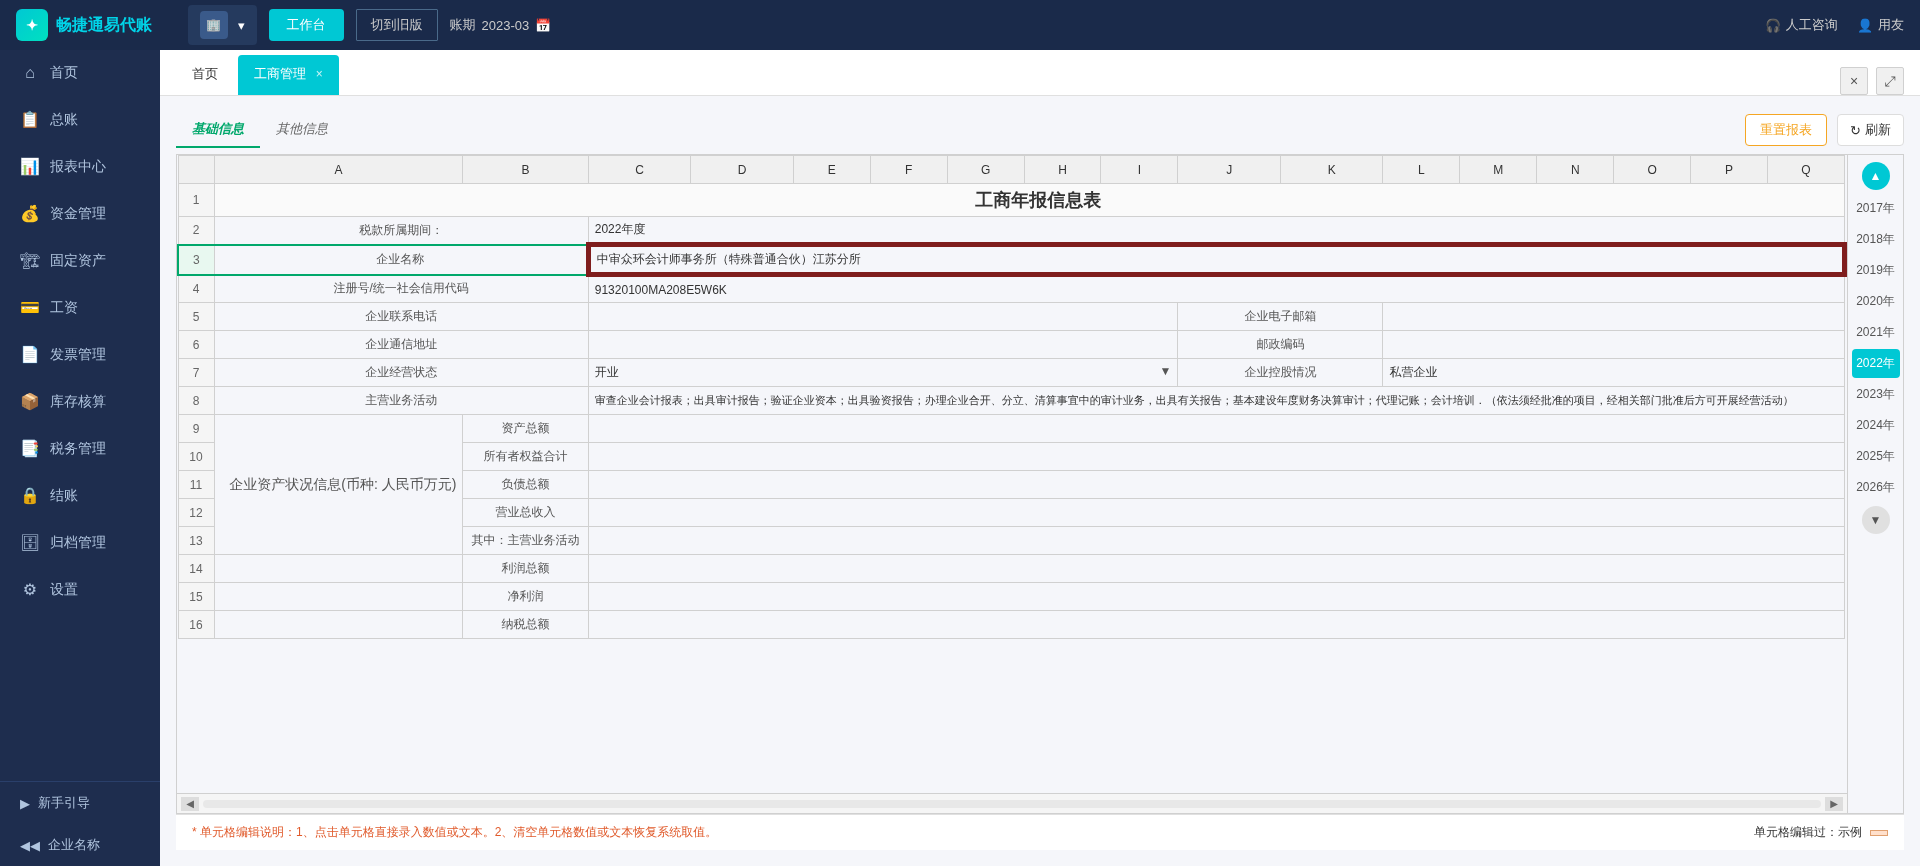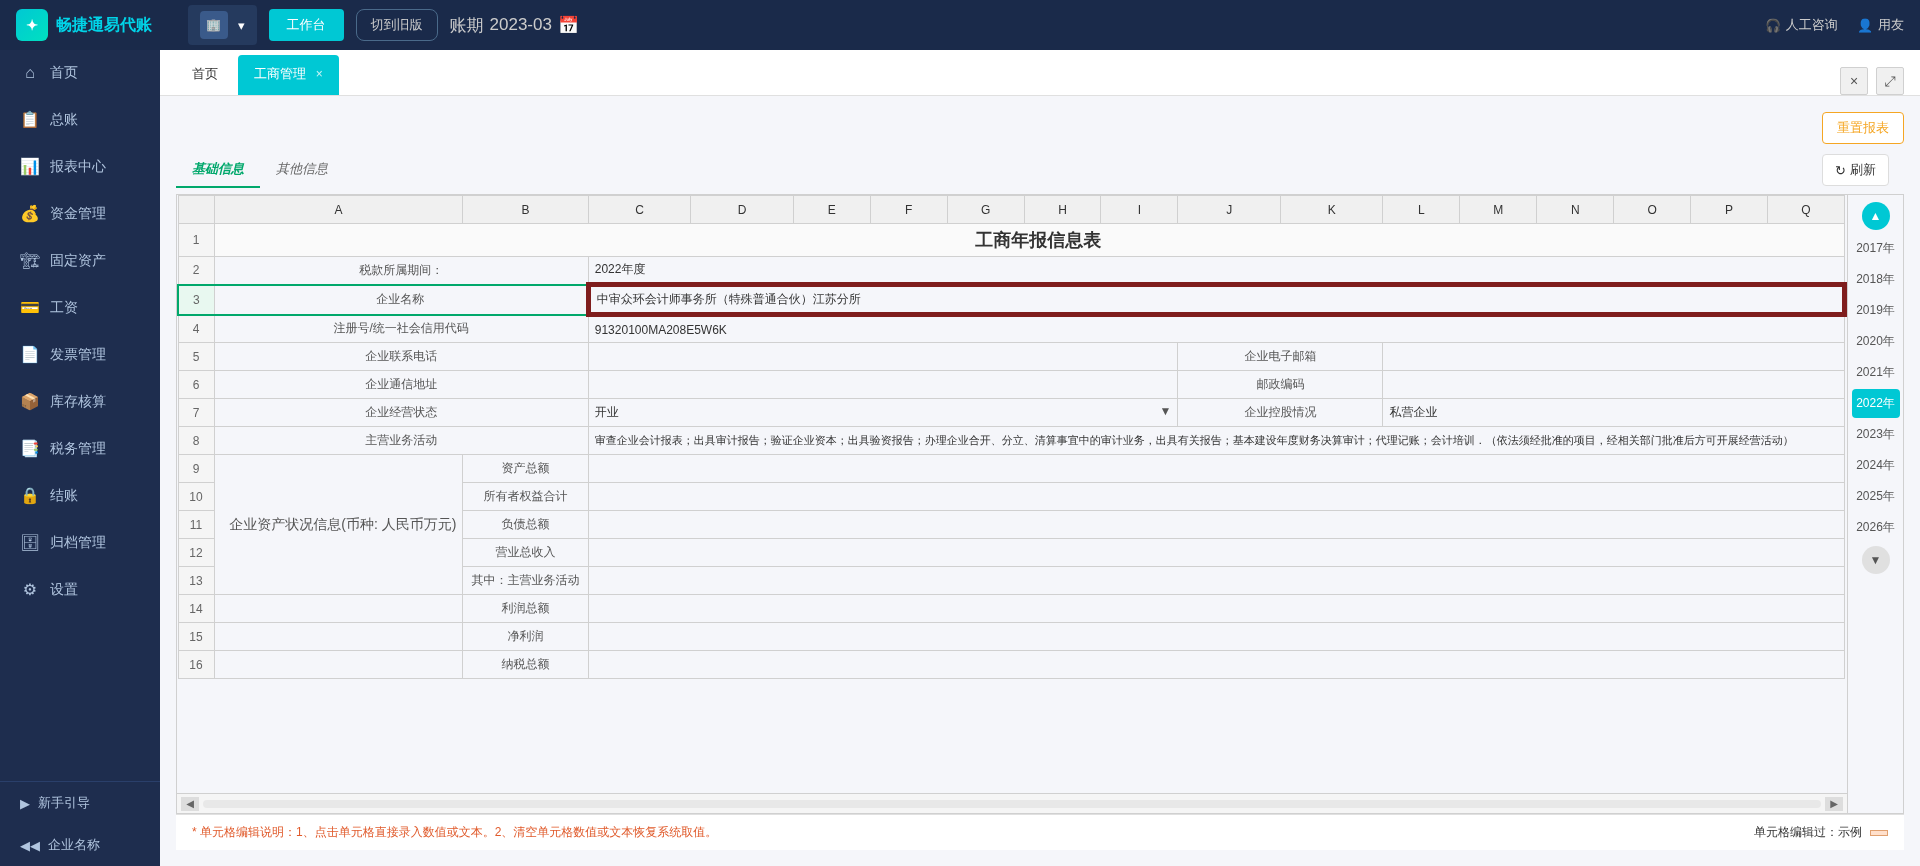--- a/index.html
+++ b/index.html
@@ -57,27 +57,27 @@
       padding: 7px 18px;
       border-radius: 4px;
       cursor: pointer;
       font-size: 13px;
     }
     .btn-old-version {
       background: transparent;
       color: #ccc;
       border: 1px solid #4a6a8a;
       padding: 6px 14px;
-      border-radius: 8px;
+      border-radius: 1px;
       cursor: pointer;
       font-size: 13px;
     }
     .period-area {
       color: #ccc;
-      font-size: 17px;
+      font-size: 13px;
       display: flex;
       align-items: center;
       gap: 6px;
     }
     .header-right {
       margin-left: auto;
       display: flex;
       align-items: center;
       gap: 20px;
       color: #ccc;
@@ -193,25 +193,24 @@
     }
     .sub-tab.active {
       color: #00a86b;
       border-bottom: 2px solid #00a86b;
       font-weight: bold;
     }
 
     
     .toolbar {
       display: flex;
-      align-items: flex-start;
+      align-items: center;
       gap: 10px;
       margin-bottom: 8px;
       justify-content: flex-end;
-      flex-direction: column;
     }
     .btn-reset {
       border: 1px solid #f5a623;
       color: #f5a623;
       background: white;
       padding: 6px 14px;
       border-radius: 4px;
       cursor: pointer;
       font-size: 13px;
     }

